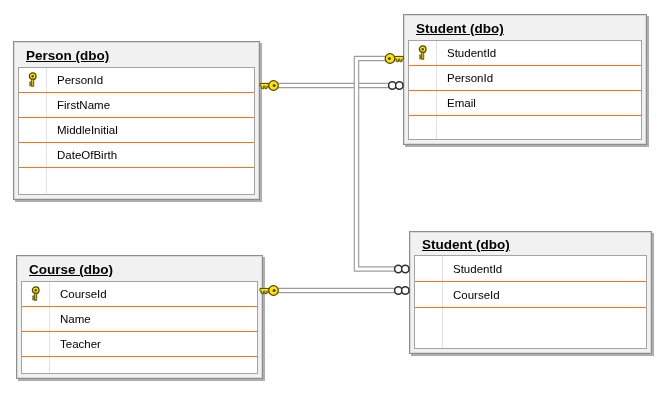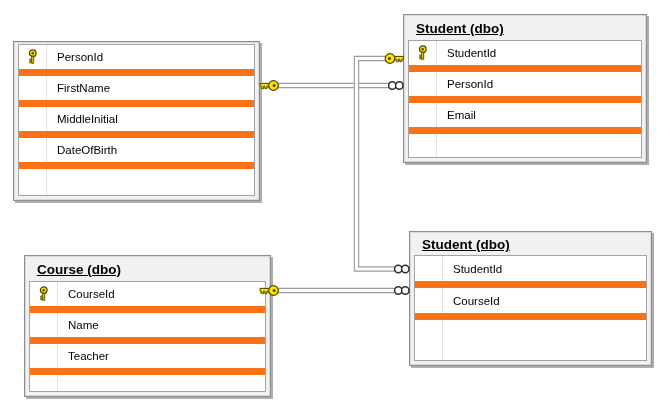--- a/index.html
+++ b/index.html
@@ -21,21 +21,21 @@
     height:23px;line-height:23px;
     font-size:13.5px;font-weight:bold;color:#000;
     padding-left:8px;white-space:nowrap;overflow:hidden;text-decoration:underline;
   }
   .ttl.sm{height:21px;line-height:21px;}
   .grid{
     background:#ffffff;border:1px solid #a3a3a3;
   }
   .row{
     display:flex;align-items:center;height:24px;
-    border-bottom:7px solid #f97316;background:#ffffff;
+    border-bottom:1px solid #f97316;background:#ffffff;
   }
   .row.h26{height:25px;}
   .row.filler{border-bottom:none;}
   .cell-icon{
     width:27px;align-self:stretch;flex:0 0 27px;
     border-right:1px solid #e2e2e2;
     display:flex;align-items:center;justify-content:center;
   }
   .cell-name{
     font-size:11.5px;color:#000;padding-left:10px;white-space:nowrap;
@@ -43,20 +43,21 @@
 
   
   svg.overlay{position:absolute;left:0;top:0;pointer-events:none;z-index:10;}
 </style>
 </head>
 <body>
 
 <div class="canvas">
 
   <div class="tablewin" style="left:13px;top:41px;width:247px;">
+    <div class="ttl">Person (dbo)</div>
     <div class="grid">
       <div class="row">
         <span class="cell-icon">
           <svg width="12" height="16" viewBox="0 0 12 16">
             <circle cx="5.7" cy="4.2" r="3.3" fill="#ffe400" stroke="#4d4400" stroke-width="1.3"></circle>
             <circle cx="5.7" cy="4.2" r="1.2" fill="#4d4400"></circle>
             <path d="M4.7,7.3 h2 v7 h-2 z" fill="#ffe400" stroke="#4d4400" stroke-width="0.9"></path>
             <path d="M4.7,9.9 h-2 v1.5 h2 z M4.7,12.4 h-2 v1.5 h2 z" fill="#ffe400" stroke="#4d4400" stroke-width="0.8"></path>
           </svg>
         </span>
@@ -101,21 +102,21 @@
       <div class="row">
         <span class="cell-icon"></span>
         <span class="cell-name">Email</span>
       </div>
       <div class="row filler" style="height:23px">
         <span class="cell-icon"></span>
       </div>
     </div>
   </div>
 
-  <div class="tablewin" style="left:24px;top:255px;width:247px;">
+  <div class="tablewin" style="left:16px;top:255px;width:247px;">
     <div class="ttl">Course (dbo)</div>
     <div class="grid">
       <div class="row">
         <span class="cell-icon">
           <svg width="12" height="16" viewBox="0 0 12 16">
             <circle cx="5.7" cy="4.2" r="3.3" fill="#ffe400" stroke="#4d4400" stroke-width="1.3"></circle>
             <circle cx="5.7" cy="4.2" r="1.2" fill="#4d4400"></circle>
             <path d="M4.7,7.3 h2 v7 h-2 z" fill="#ffe400" stroke="#4d4400" stroke-width="0.9"></path>
             <path d="M4.7,9.9 h-2 v1.5 h2 z M4.7,12.4 h-2 v1.5 h2 z" fill="#ffe400" stroke="#4d4400" stroke-width="0.8"></path>
           </svg>

